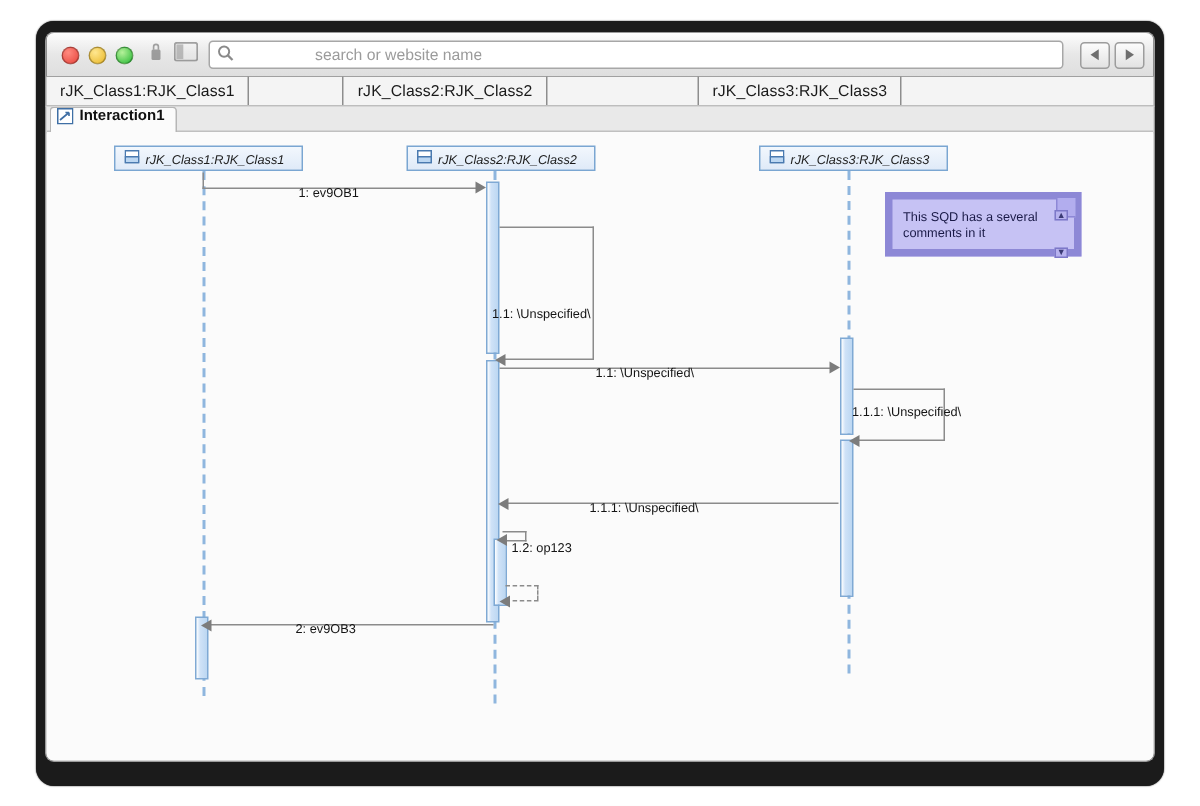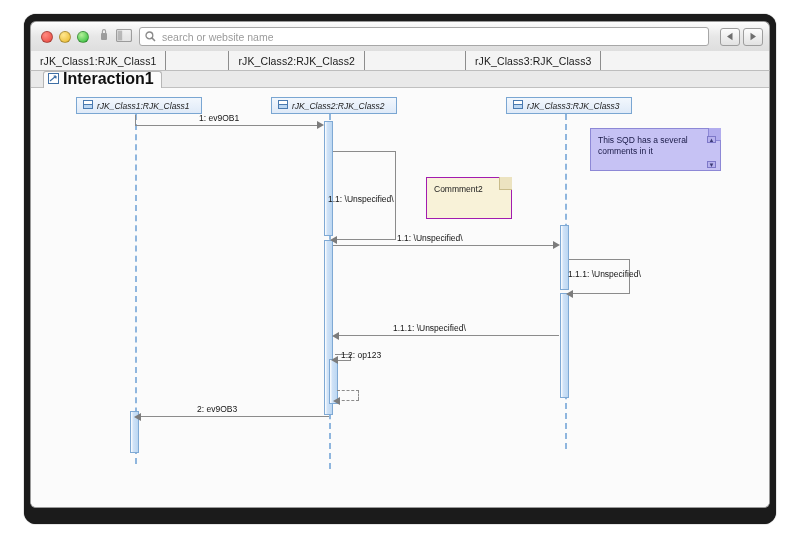--- a/index.html
+++ b/index.html
@@ -50,20 +50,21 @@
     flex: 1 1 auto;
     height: 19px;
     background: #ffffff;
     border: 1px solid #a7a7a7;
     border-radius: 3px;
     display: flex;
     align-items: center;
     padding: 0 5px;
     margin-right: 8px;
     min-width: 0;
+    gap: 48px;
   }
   #search-input-text {
     font-size: 10.5px;
     color: #9b9b9b;
     margin-left: 6px;
     white-space: nowrap;
     overflow: hidden;
   }
   .nav-btn {
     flex: none;
@@ -114,30 +115,30 @@
 
   
   #interaction-tabbar {
     position: absolute;
     left: 0; top: 0; right: 0; height: 17px;
     background: #e9e9e9;
     border-bottom: 1px solid #c0c0c0;
   }
   #interaction-tab {
     position: absolute;
-    left: 12px; top: 0px;
+    left: 2px; top: 0px;
     height: 17px;
     background: #fbfbfb;
     border: 1px solid #b6b6b6;
     border-bottom: none;
     border-top-left-radius: 3px;
     border-top-right-radius: 3px;
-    display: flex; align-items: flex-end;
+    display: flex; align-items: flex-start;
     padding: 0 7px 0 4px;
-    font-size: 16px;
+    font-size: 10px;
     font-weight: bold;
     color: #101010;
     white-space: nowrap;
   }
   #interaction-tab-label { margin-left: 4px; }
 
   #canvas {
     position: absolute;
     left: 0; top: 18px; right: 0; bottom: 0;
     background: #fbfbfb;
@@ -194,26 +195,27 @@
   }
   .arrow-right { border-left: 7px solid #7c7c7c; }
   .arrow-left  { border-right: 7px solid #7c7c7c; }
 
   .msg-label {
     position: absolute;
     font-size: 8.5px;
     color: #141414;
     white-space: nowrap;
     background: transparent;
+    margin-top: 10px;
   }
 
   
   .note {
     position: absolute;
-    border: 1px solid #a21caf;
+    border: 5px solid #a21caf;
     background: #f8f2d8;
     font-size: 8.5px;
     color: #1a1a1a;
     padding: 6px 7px;
     line-height: 1.35;
   }
   .note .fold {
     position: absolute;
     right: -1px; top: -1px;
     width: 13px; height: 13px;
@@ -386,24 +388,20 @@
           <div class="nub">▼</div>
         </div>
       </div>
 
       <div class="msg-line" style="left:302px; top:62px; width:63px;"></div>
       <div class="msg-vline" style="left:364px; top:62px; height:89px;"></div>
       <div class="msg-line" style="left:303px; top:150px; width:62px;"></div>
       <div class="arrow-left" style="left:299px; top:147px;"></div>
       <div class="msg-label" style="left:297px; top:105px;">1.1: \Unspecified\</div>
 
-      <div class="note" style="left:395px; top:88px; width:86px; height:42px;">
-        <div class="fold"></div>
-        <span>Commment2</span>
-      </div>
 
       <div class="msg-line" style="left:302px; top:156px; width:224px;"></div>
       <div class="arrow-right" style="left:522px; top:152px;"></div>
       <div class="msg-label" style="left:366px; top:144px;">1.1: \Unspecified\</div>
 
       <div class="msg-line" style="left:538px; top:170px; width:61px;"></div>
       <div class="msg-vline" style="left:598px; top:170px; height:35px;"></div>
       <div class="msg-line" style="left:539px; top:204px; width:60px;"></div>
       <div class="arrow-left" style="left:535px; top:201px;"></div>
       <div class="msg-label" style="left:537px; top:201px; margin-top:-21px;">1.1.1: \Unspecified\</div>

